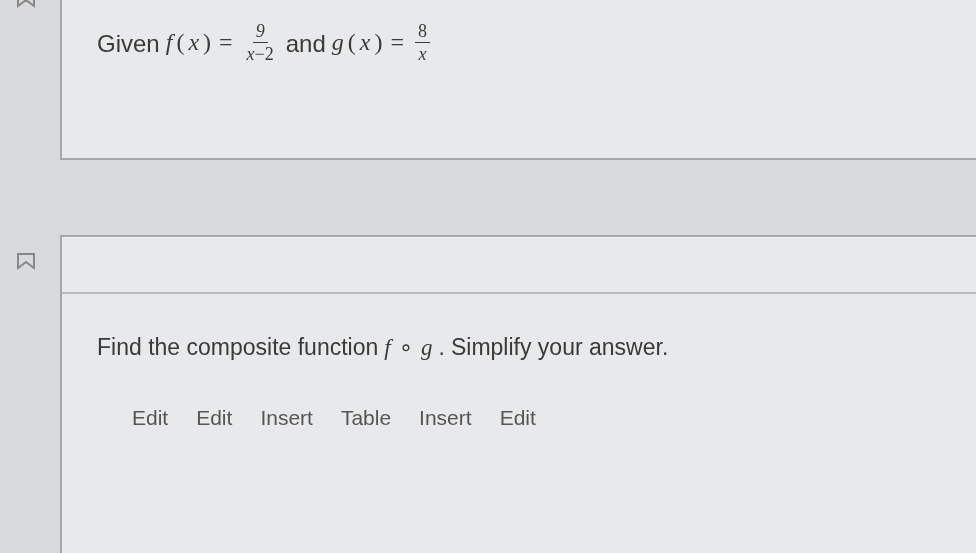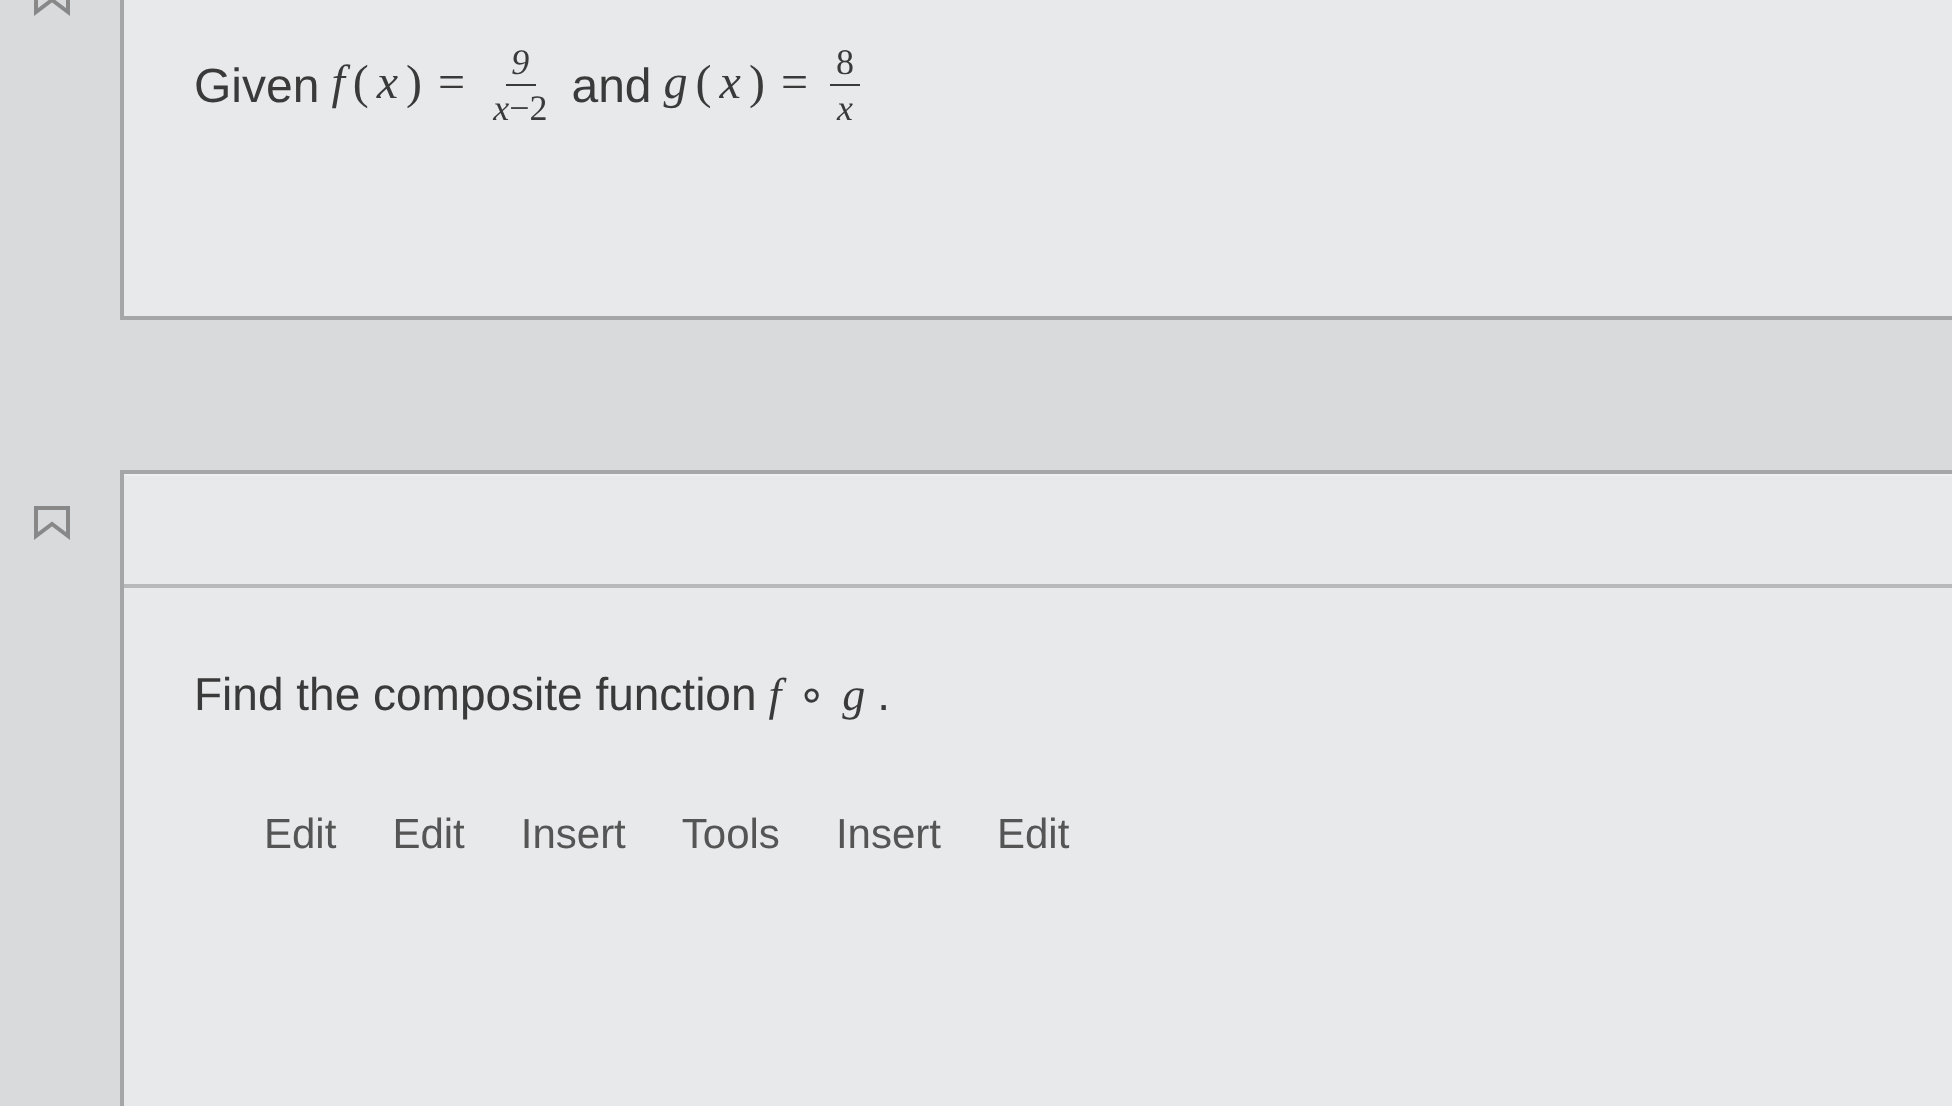--- a/index.html
+++ b/index.html
@@ -150,22 +150,23 @@
 <div class="panel bottom">
   <hr class="divider">
   <div class="sub-prompt">
     <span>Find the composite function</span>
     <span class="math">
       <span>f</span>
       <span class="compose">∘</span>
       <span>g</span>
       </span>
       <span>.</span>
+    <span>Simplify your answer.</span>
   </div>
   <div class="toolbar">
     <span>Edit</span>
     <span>Edit</span>
     <span>Insert</span>
-    <span>Tools</span>
+    <span>Table</span>
     <span>Insert</span>
     <span>Edit</span>
   </div>
 </div>
 
 </body></html>

